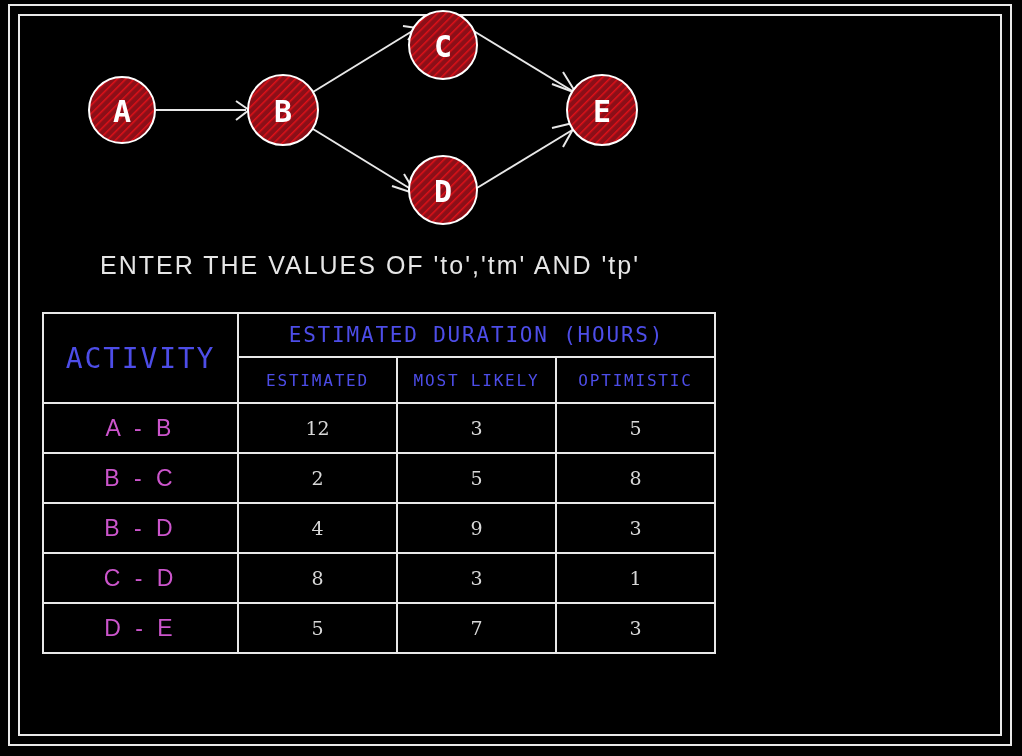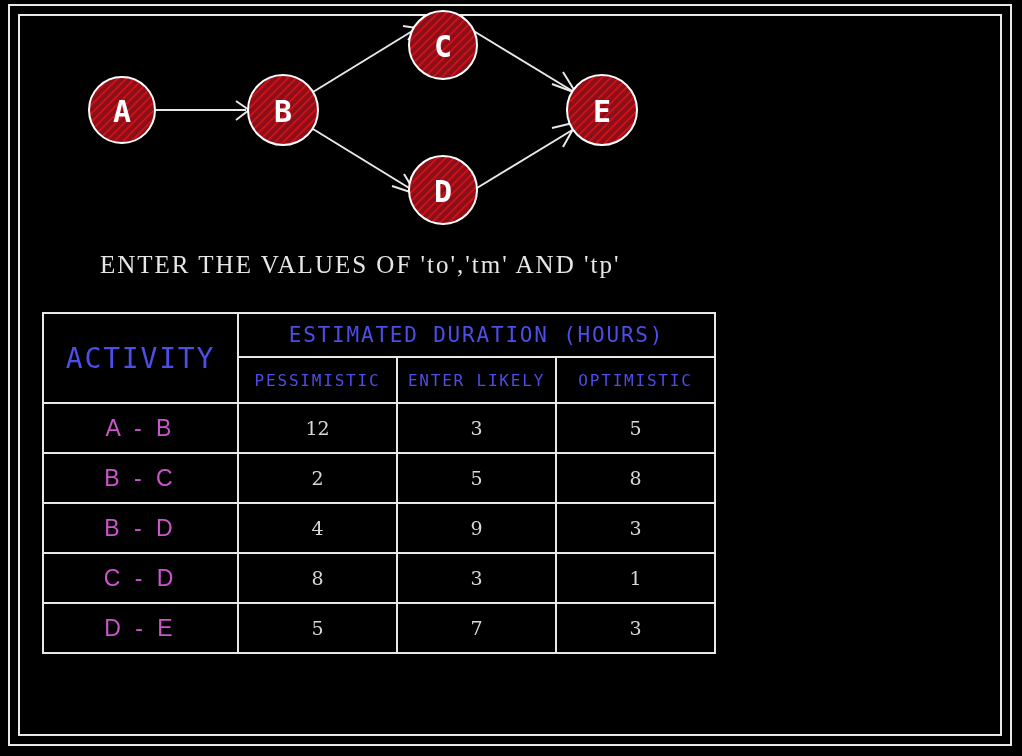--- a/index.html
+++ b/index.html
@@ -65,21 +65,21 @@
   
   .prompt {
     position: absolute;
     left: 0;
     top: 251px;
     width: 1022px;
     text-align: left;
     padding-left: 100px;
     box-sizing: border-box;
     color: #e6e6e6;
-    font-family: Liberation Serif, serif;
+    font-family: Liberation Sans, sans-serif;
     font-size: 25px;
     letter-spacing: 2.0px;
     white-space: pre;
   }
 
   
   .pert-table {
     position: absolute;
     left: 42px;
     top: 312px;
@@ -199,22 +199,22 @@
 
   <div class="prompt">ENTER THE VALUES OF 'to','tm' AND 'tp'</div>
 
   <table class="pert-table">
     <thead>
       <tr>
         <th class="th-activity hdr-blue" rowspan="2">ACTIVITY</th>
         <th class="th-group hdr-blue" colspan="3">ESTIMATED DURATION (HOURS)</th>
       </tr>
       <tr>
-        <th class="th-sub hdr-blue col-opt">PESSIMISTIC</th>
-        <th class="th-sub hdr-blue col-ml">ENTER LIKELY</th>
+        <th class="th-sub hdr-blue col-opt">ESTIMATED</th>
+        <th class="th-sub hdr-blue col-ml">MOST LIKELY</th>
         <th class="th-sub hdr-blue col-pess">OPTIMISTIC</th>
       </tr>
     </thead>
     <tbody>
       <tr>
         <td class="cell-activity">A - B</td>
         <td class="cell-value">12</td>
         <td class="cell-value">3</td>
         <td class="cell-value">5</td>
       </tr>

